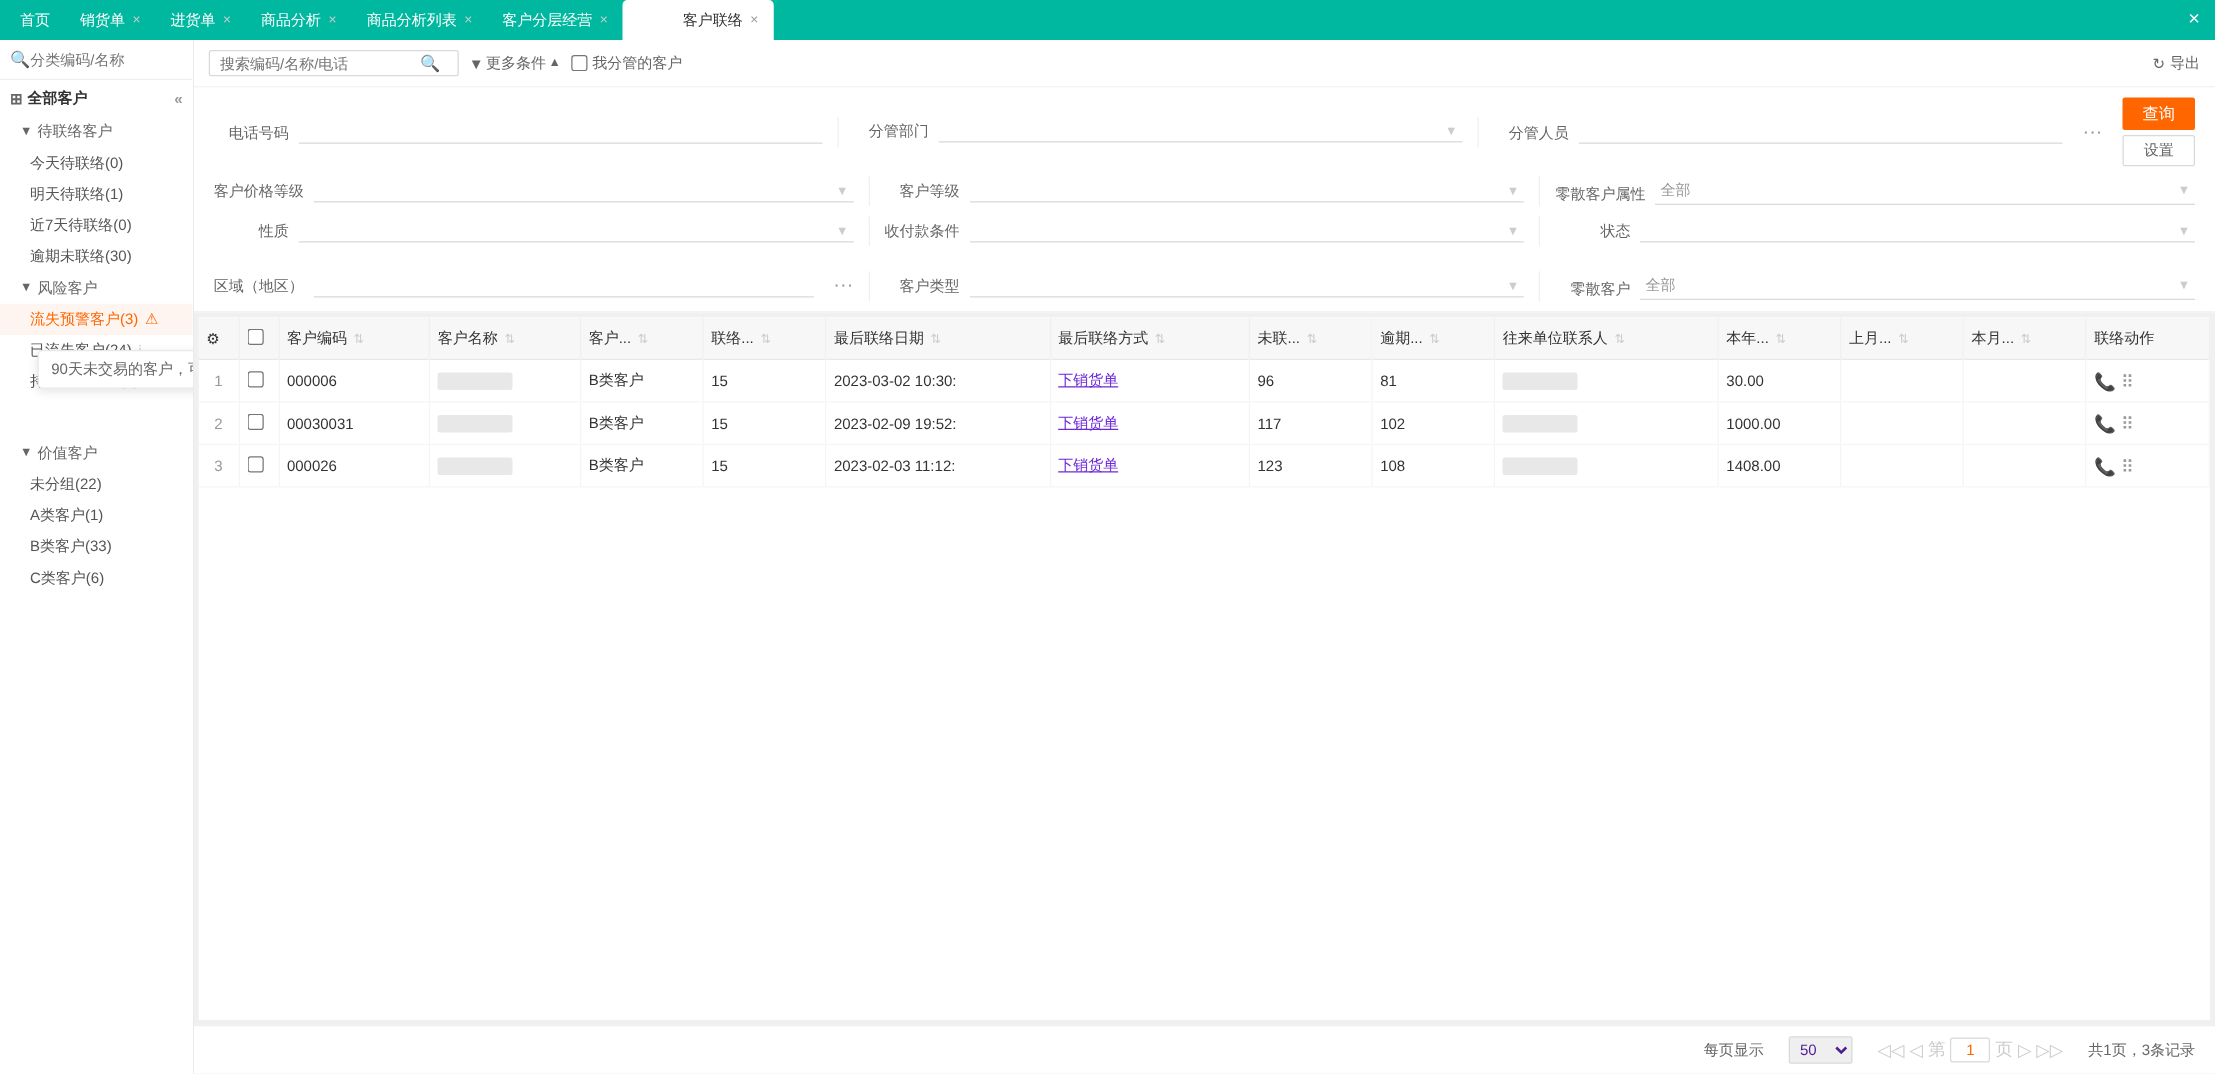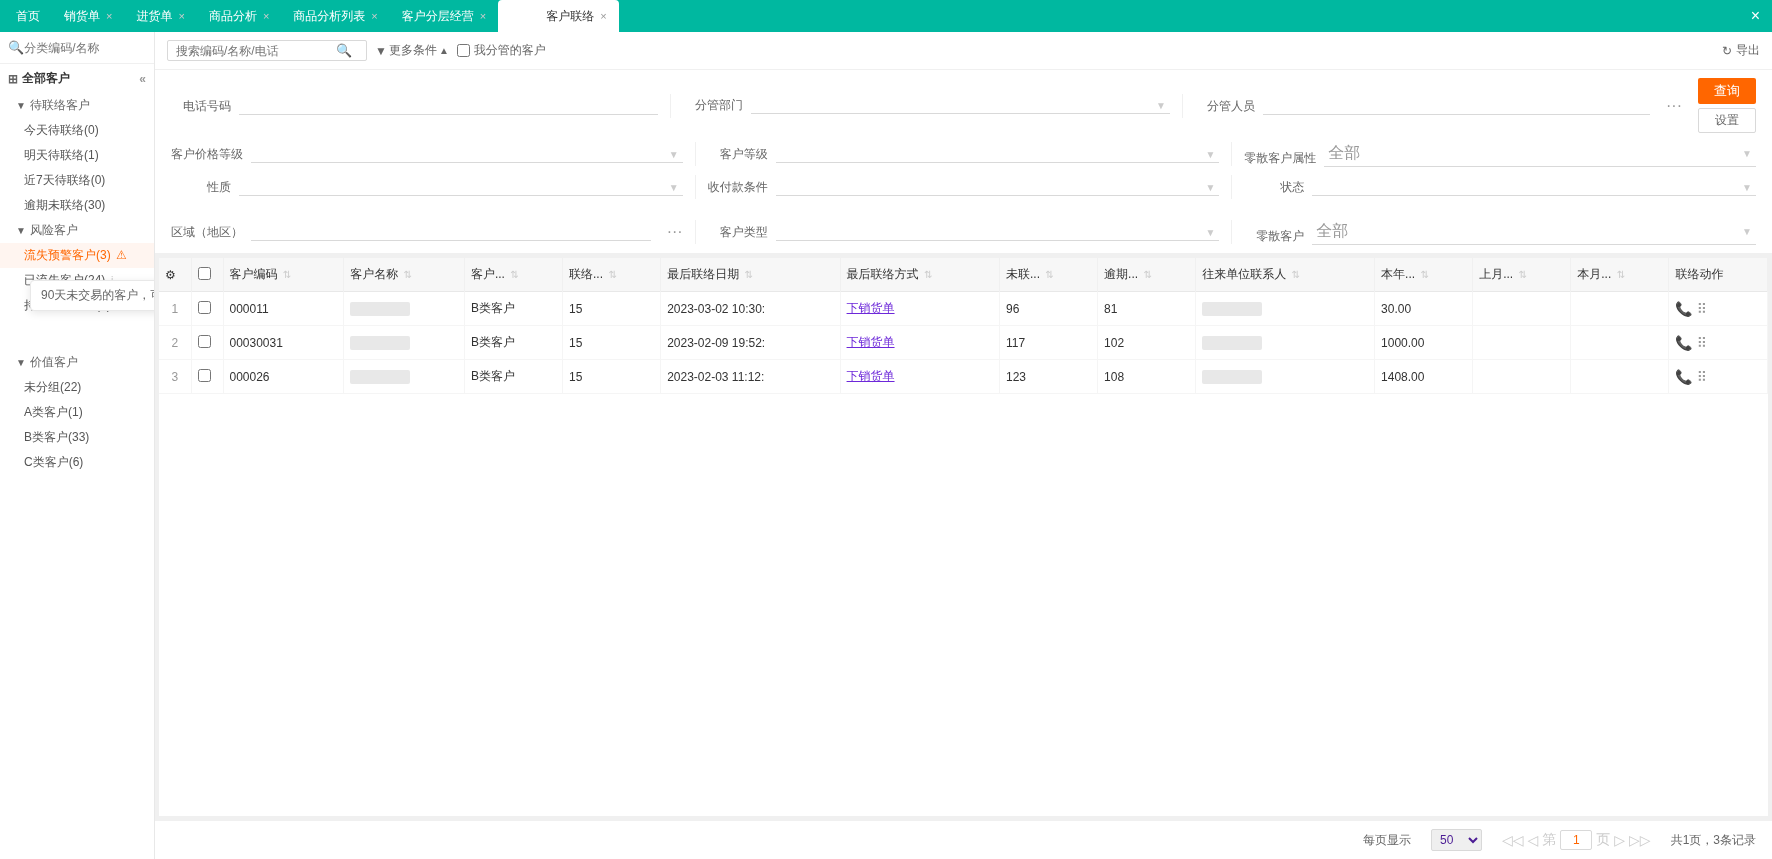--- a/index.html
+++ b/index.html
@@ -213,21 +213,21 @@
     .filter-select {
       flex: 1;
       display: flex;
       align-items: center;
       border: none;
       border-bottom: 1px solid #d9d9d9;
       padding: 2px 4px;
       cursor: pointer;
       justify-content: space-between;
     }
-    .filter-select span { color: #999; font-size: 16px; }
+    .filter-select span { color: #999; font-size: 12px; }
     .filter-select .chevron { color: #ccc; font-size: 10px; }
     .filter-divider { width: 1px; background: #f0f0f0; height: 24px; margin: 0 12px; }
     .filter-more { color: #999; font-size: 16px; cursor: pointer; margin-left: 8px; }
 
     .action-btns {
       display: flex;
       flex-direction: column;
       gap: 4px;
       margin-left: auto;
       padding-left: 16px;
@@ -626,21 +626,21 @@
             </th>
             <th>
               <span>联络动作</span>
             </th>
           </tr>
         </thead>
         <tbody id="table-body">
         <tr>
       <td class="row-num">1</td>
       <td><input type="checkbox" style=""></td>
-      <td>000011</td>
+      <td>000006</td>
       <td><span class="blurred">&nbsp;&nbsp;&nbsp;&nbsp;&nbsp;&nbsp;&nbsp;&nbsp;&nbsp;&nbsp;&nbsp;&nbsp;</span></td>
       <td>B类客户</td>
       <td>15</td>
       <td>2023-03-02 10:30:</td>
       <td><span class="link-text">下销货单</span></td>
       <td>96</td>
       <td>81</td>
       <td><span class="blurred">&nbsp;&nbsp;&nbsp;&nbsp;&nbsp;&nbsp;&nbsp;&nbsp;&nbsp;&nbsp;</span></td>
       <td>30.00</td>
       <td></td>

